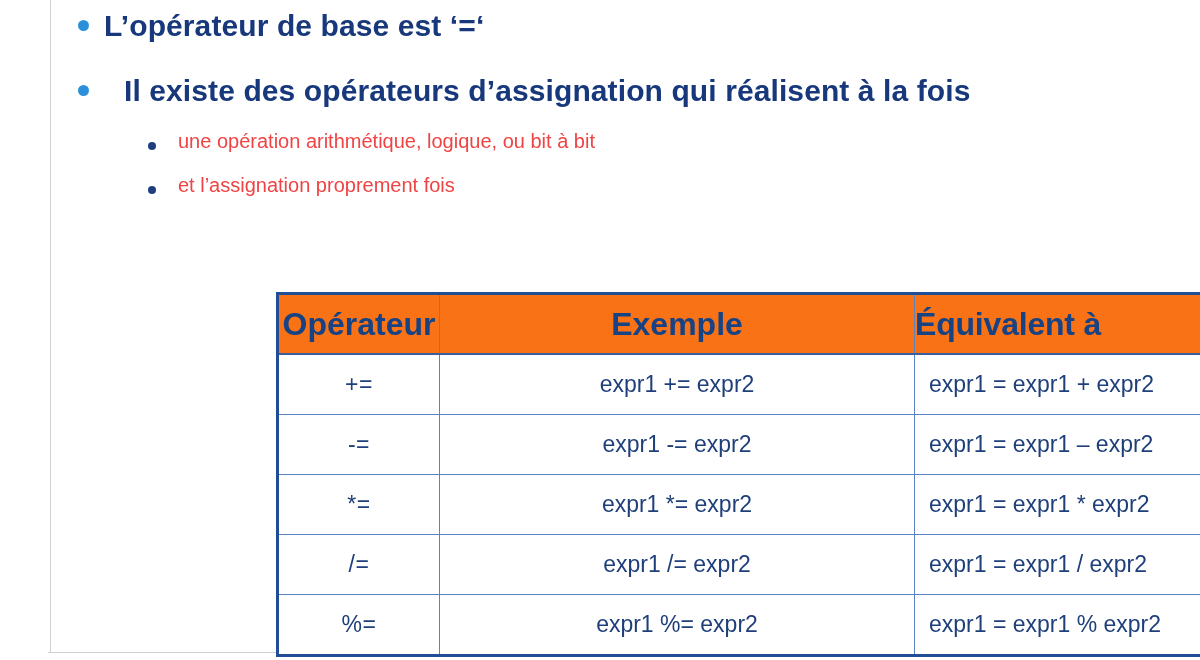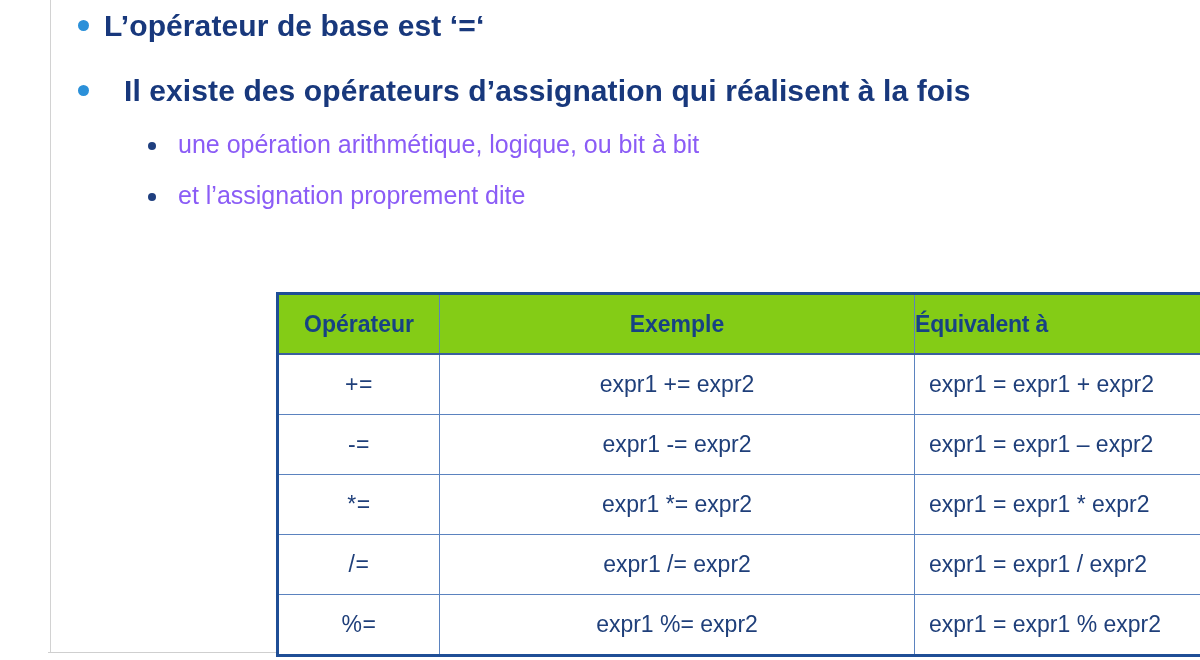--- a/index.html
+++ b/index.html
@@ -84,23 +84,23 @@
   .lvl2 .dot {
     flex: 0 0 auto;
     width: 8px;
     height: 8px;
     border-radius: 50%;
     background: #1f3f7f;
     margin-top: 14px;
     margin-right: 22px;
   }
   .lvl2 .txt {
-    font-size: 25px;
+    font-size: 20px;
     font-weight: normal;
-    color: #8b5cf6;
+    color: #ef4444;
     line-height: 1.3;
     white-space: nowrap;
   }
 
   
   .op-table-wrap {
     position: absolute;
     left: 228px;
     top: 292px;
     width: 957px;
@@ -118,23 +118,23 @@
   table.op-table th,
   table.op-table td {
     border: 1px solid #5b83bf;
     padding: 0;
     height: 59px;
     vertical-align: middle;
     text-align: center;
   }
 
   table.op-table thead th {
-    background: #84cc16;
+    background: #f97316;
     color: #174284;
-    font-size: 23px;
+    font-size: 32px;
     font-weight: bold;
     height: 58px;
     border-bottom: 2px solid #3c5f9e;
   }
   table.op-table thead th.h-equiv {
     text-align: left;
     letter-spacing: -0.2px;
   }
 
   table.op-table tbody td {
@@ -171,21 +171,21 @@
       <span class="txt">Il existe des opérateurs d’assignation qui réalisent à la fois</span>
     </div>
 
     <div class="lvl2">
       <span class="dot"></span>
       <span class="txt">une opération arithmétique, logique, ou bit à bit</span>
     </div>
 
     <div class="lvl2">
       <span class="dot"></span>
-      <span class="txt">et l’assignation proprement dite</span>
+      <span class="txt">et l’assignation proprement fois</span>
     </div>
 
   </div>
 
   <div class="op-table-wrap">
     <table class="op-table">
       <colgroup>
         <col class="c1">
           <col class="c2">
           <col class="c3">

